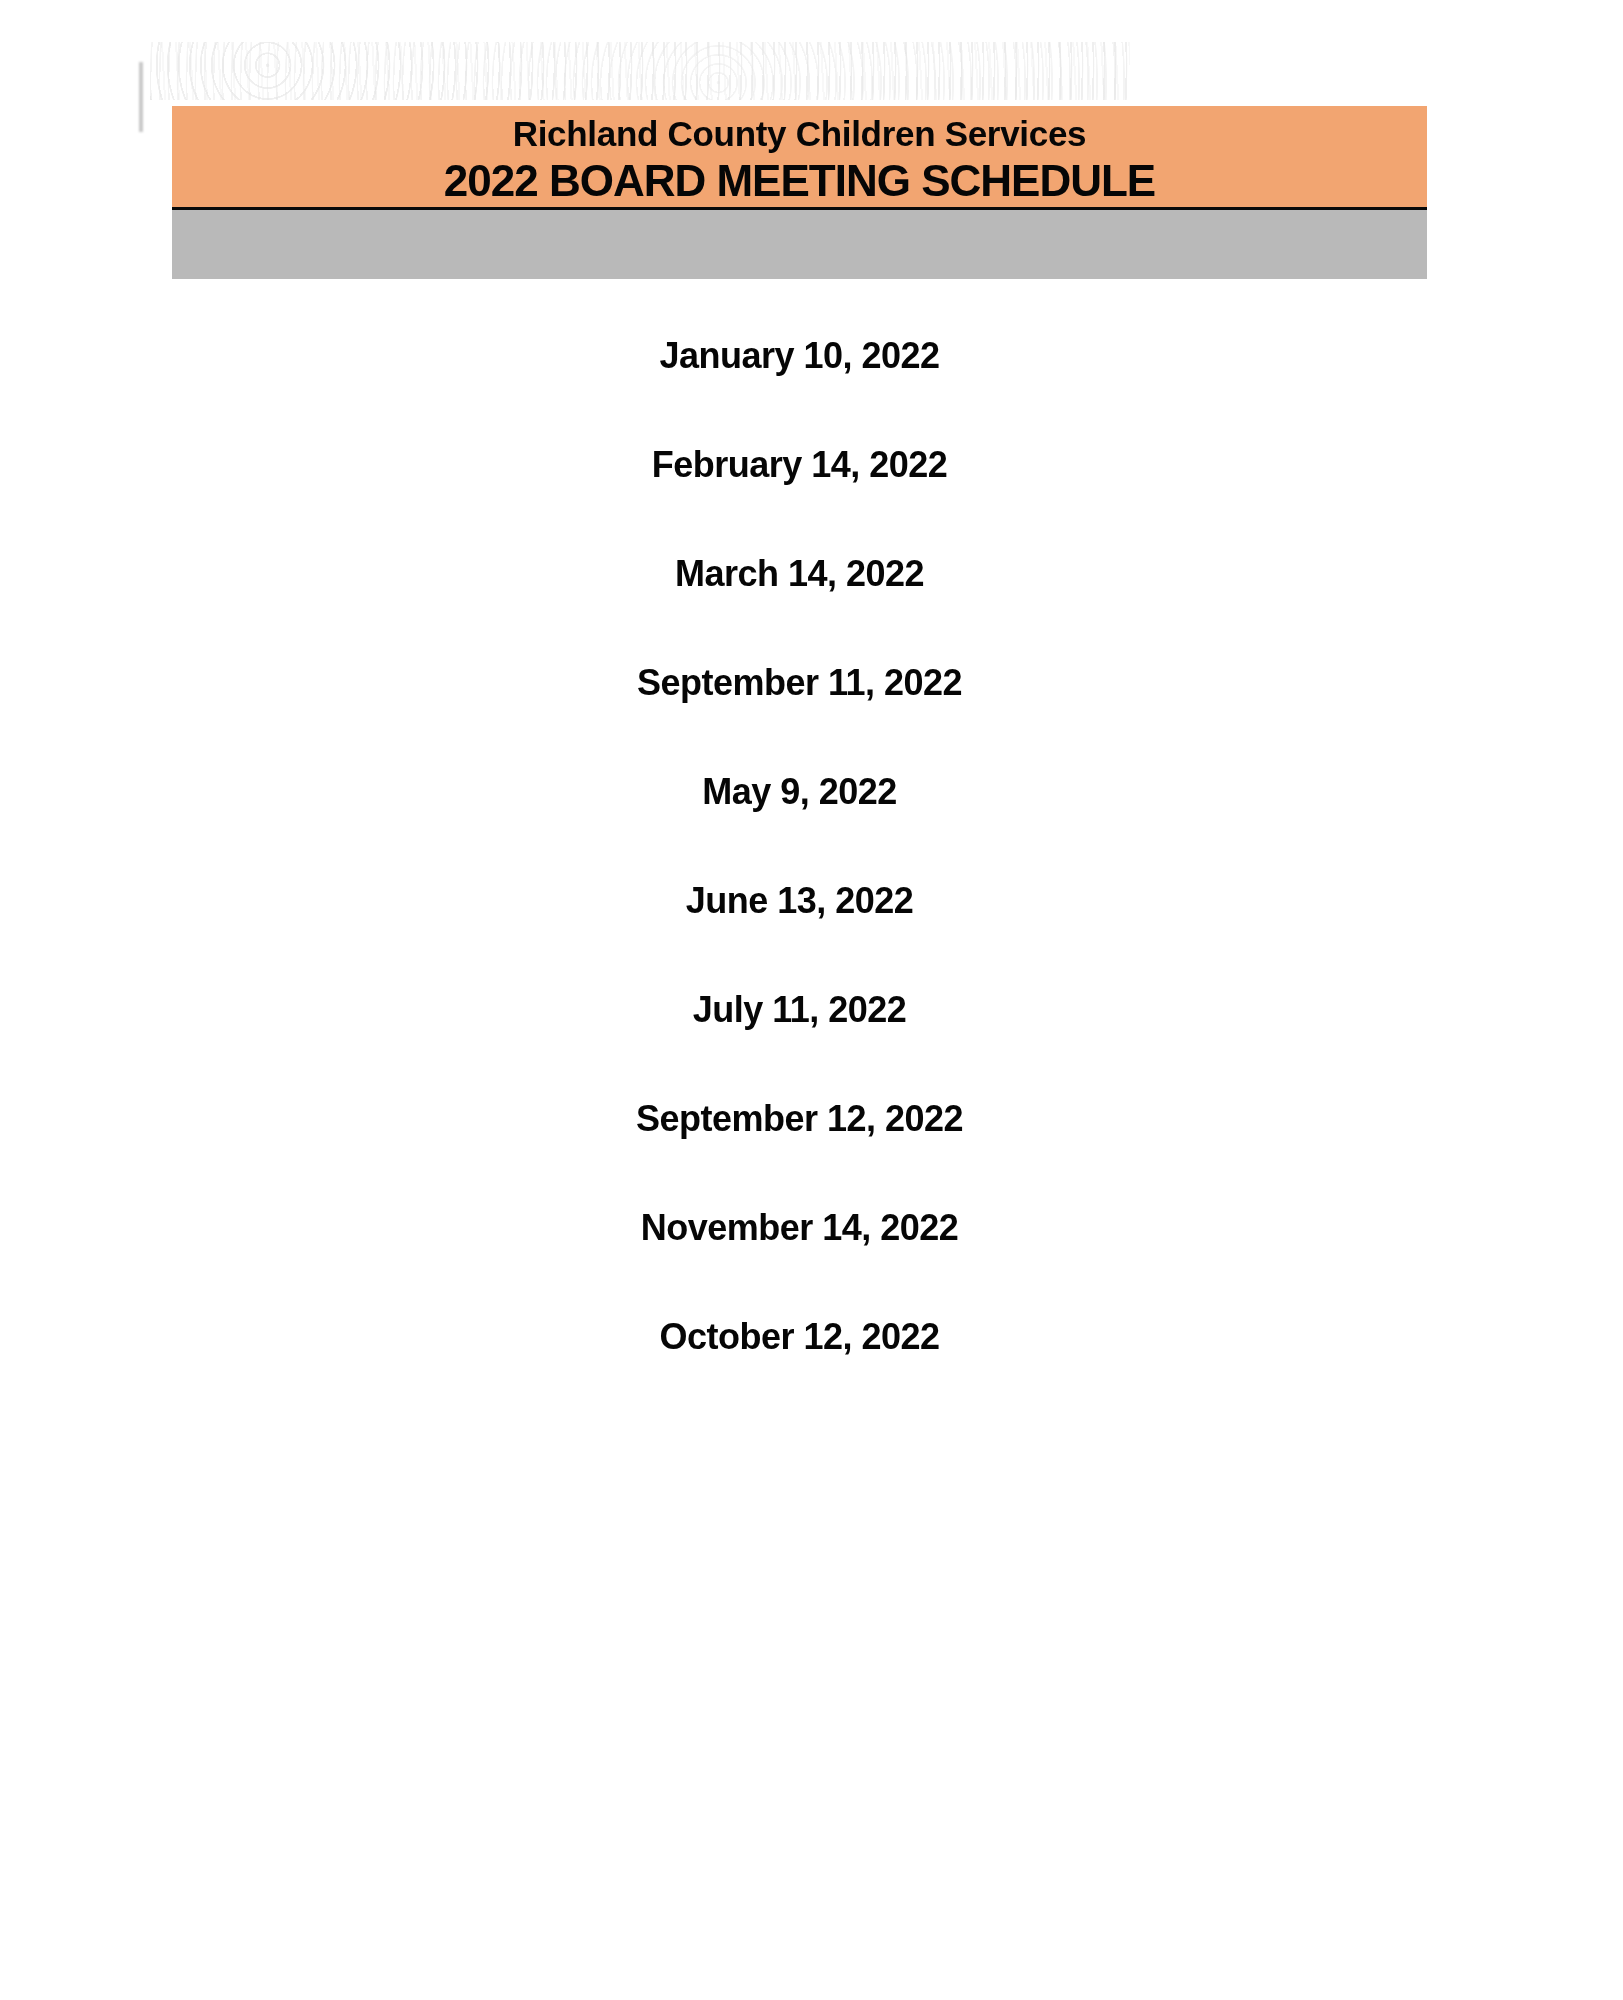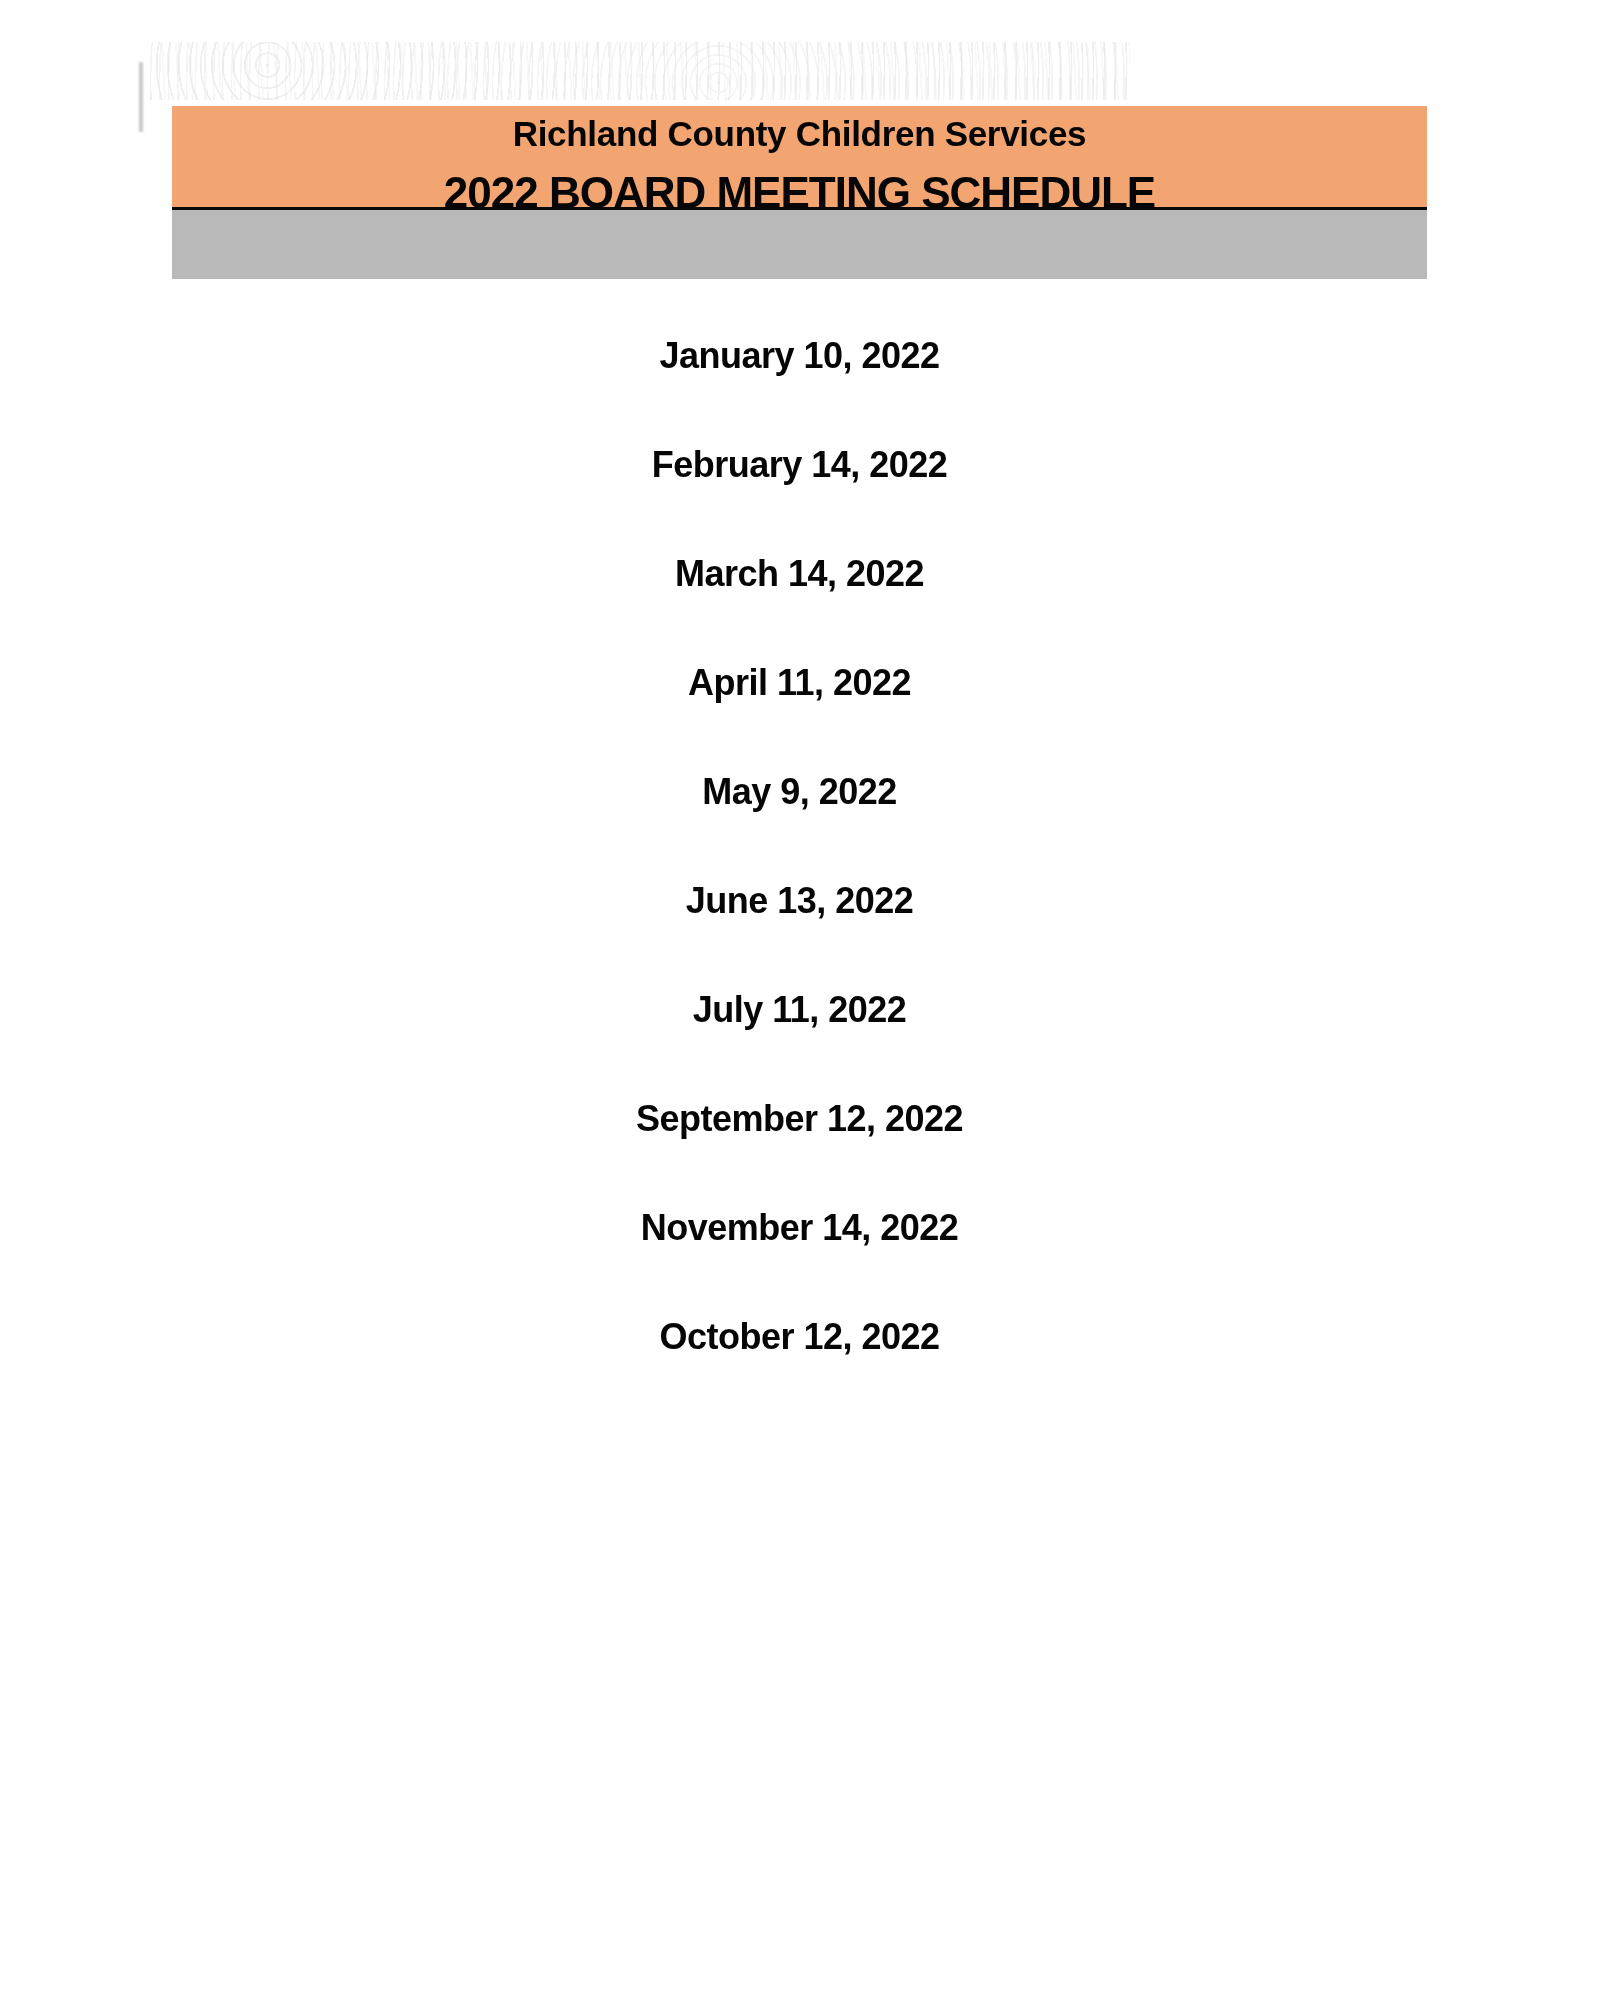--- a/index.html
+++ b/index.html
@@ -56,21 +56,21 @@
   }
   .banner .org {
     margin: 0;
     padding-top: 7px;
     font-size: 35px;
     line-height: 42px;
     font-weight: bold;
     letter-spacing: -0.3px;
   }
   .banner .title {
-    margin: 12px;
+    margin: 0;
     font-size: 44px;
     line-height: 52px;
     font-weight: bold;
     letter-spacing: -1px;
   }
 
   
   .graybar {
     position: absolute;
     left: 172px;
@@ -133,21 +133,21 @@
     <p class="org">Richland County Children Services</p>
     <p class="title">2022 BOARD MEETING SCHEDULE</p>
   </header>
 
   <div class="graybar"></div>
 
   <ul class="dates">
     <li>January 10, 2022</li>
     <li>February 14, 2022</li>
     <li>March 14, 2022</li>
-    <li>April 11, 2022</li>
+    <li>September 11, 2022</li>
     <li>May 9, 2022</li>
     <li>June 13, 2022</li>
     <li>July 11, 2022</li>
     <li>September 12, 2022</li>
     <li>November 14, 2022</li>
     <li>October 12, 2022</li>
   </ul>
 
 
 </div>

